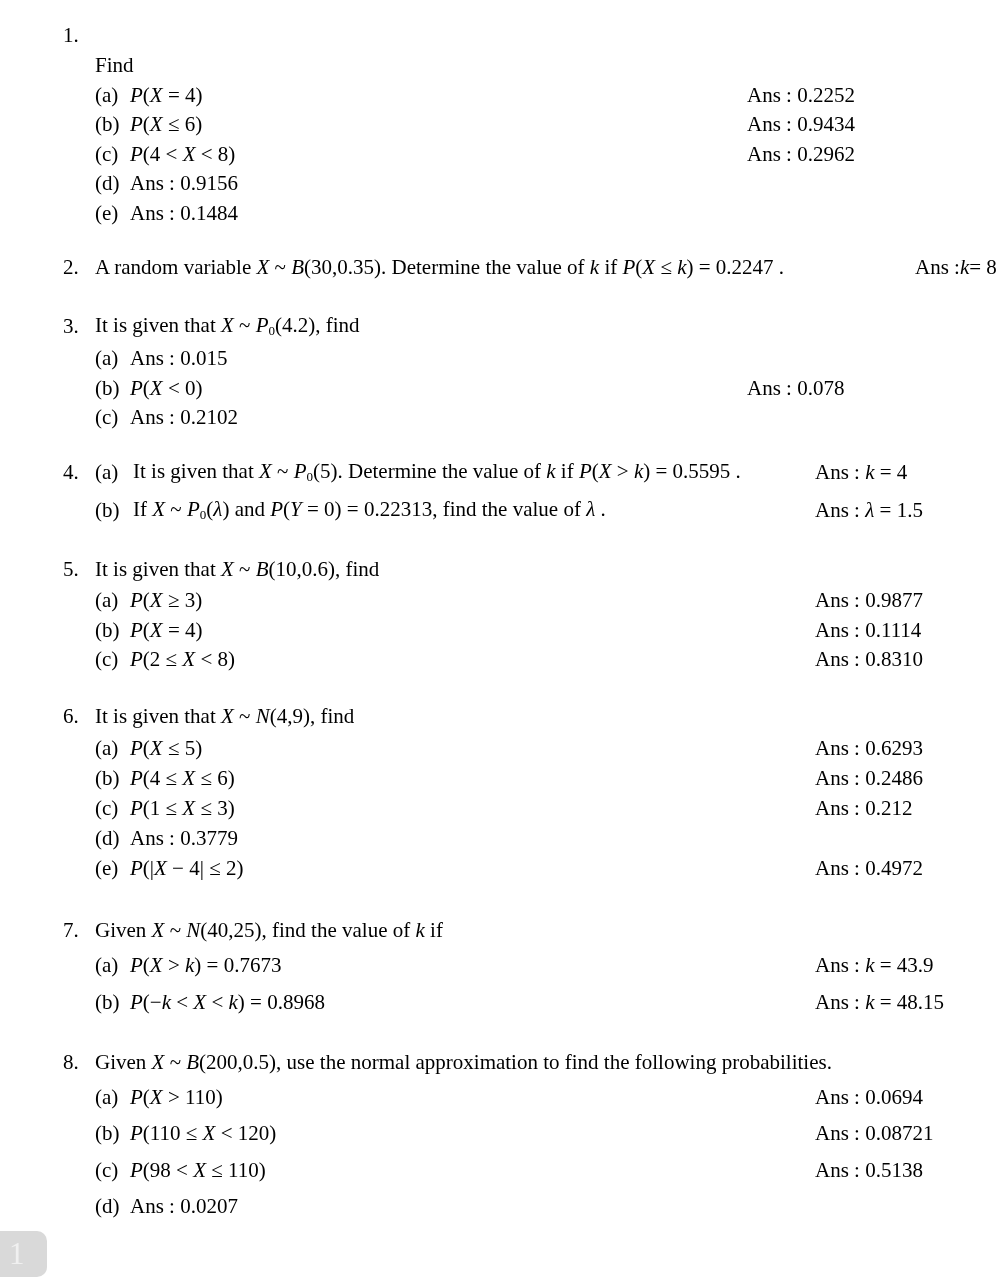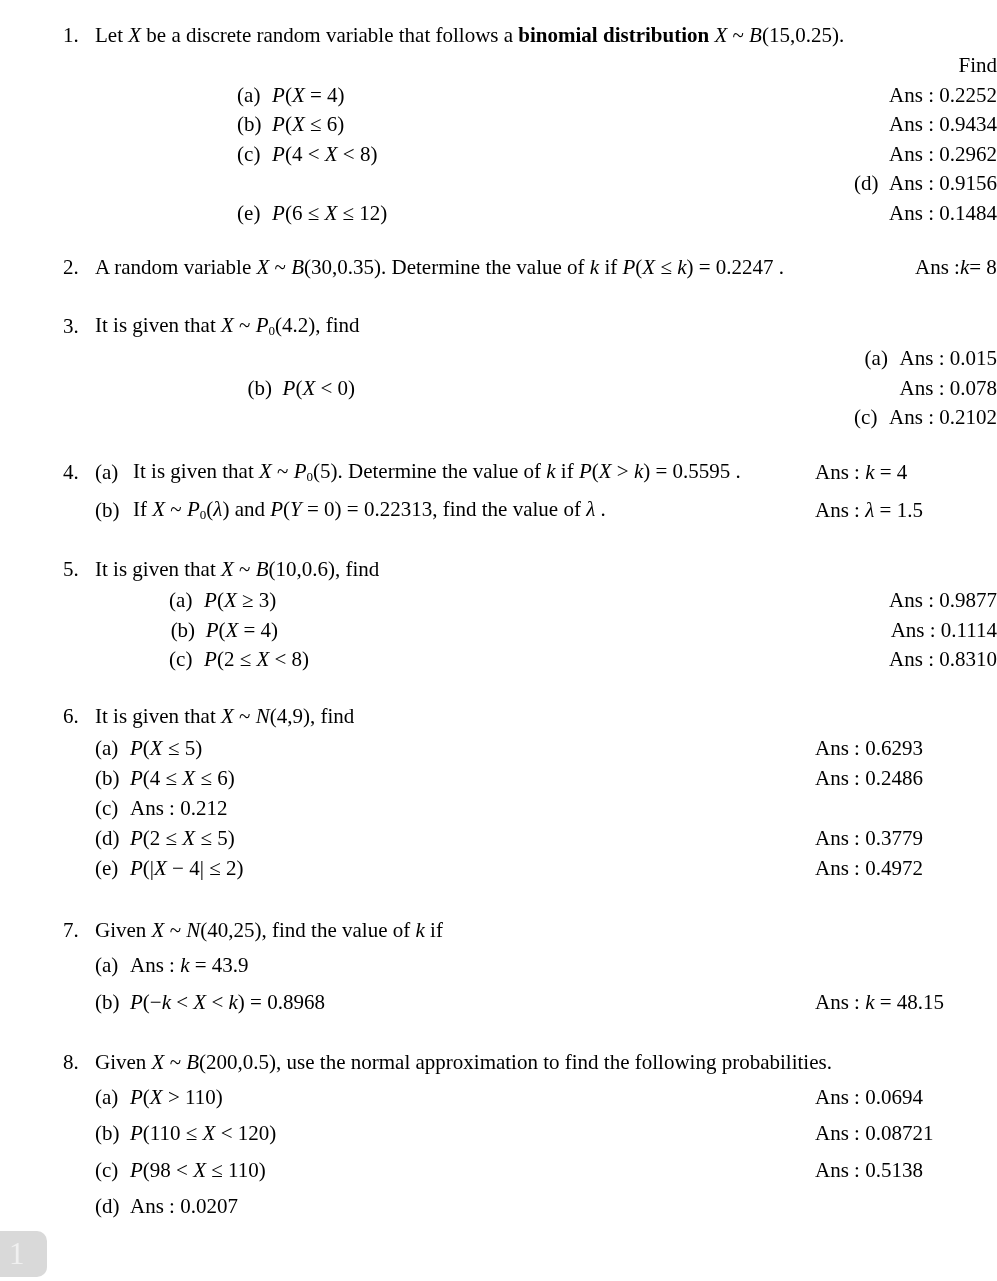--- a/index.html
+++ b/index.html
@@ -18,21 +18,21 @@
   .qnum{flex:none;width:32px;}
   .part{padding-left:32px;}
   .plabel{flex:none;width:35px;}
   .plabel-wide{flex:none;width:38px;}
   .expr{flex:none;}
   .w617{width:617px;}
   .w682{width:682px;}
   .w685{width:685px;}
   .ans{flex:none;}
   .inline-ans{position:absolute;left:852px;top:0;height:100%;display:flex;align-items:center;}
-  .h29{height:29.5px;justify-content:flex-end;}
+  .h29{height:29.5px;}
   .h30{height:30px;}
   .h31{height:31px;}
   .h33{height:33px;}
   .h36{height:36px;}
   .h365{height:36.5px;}
   .h37{height:37px;}
   .h38{height:38px;}
   .seg-i{font-style:italic;}
   .seg-b{font-weight:700;}
   .seg-s{font-size:0.62em;vertical-align:-0.22em;}
@@ -44,21 +44,20 @@
   }
 </style>
 </head>
 <body>
 
 <div class="page">
 
   <section class="q" style="top:20px">
     <div class="line h31">
       <span class="qnum">1.</span>
-      <span><span>Let </span><span class="seg-i">X</span><span> be a discrete random variable that follows a </span><span class="seg-b">binomial distribution</span><span> </span><span class="seg-i">X</span><span> ~ </span><span class="seg-i">B</span><span>(15,0.25).</span></span>
     </div>
     <div class="line h29">
       <span class="qnum"></span>
       <span>Find</span>
     </div>
     <div class="line part h29">
       <span class="plabel">(a)</span>
       <span class="expr w617"><span class="seg-i">P</span><span>(</span><span class="seg-i">X</span><span> = 4)</span></span>
       <span class="ans"><span>Ans : 0.2252</span></span>
     </div>
@@ -71,21 +70,20 @@
       <span class="plabel">(c)</span>
       <span class="expr w617"><span class="seg-i">P</span><span>(4 &lt; </span><span class="seg-i">X</span><span> &lt; 8)</span></span>
       <span class="ans"><span>Ans : 0.2962</span></span>
     </div>
     <div class="line part h29">
       <span class="plabel">(d)</span>
       <span class="ans"><span>Ans : 0.9156</span></span>
     </div>
     <div class="line part h29">
       <span class="plabel">(e)</span>
-      <span class="expr w617"><span class="seg-i">P</span><span>(6 ≤ </span><span class="seg-i">X</span><span> ≤ 12)</span></span>
       <span class="ans"><span>Ans : 0.1484</span></span>
     </div>
   </section>
 
   <section class="q" style="top:252px">
     <div class="line h30 rel">
       <span class="qnum">2.</span>
       <span><span>A random variable </span><span class="seg-i">X</span><span> ~ </span><span class="seg-i">B</span><span>(30,0.35). Determine the value of </span><span class="seg-i">k</span><span> if </span><span class="seg-i">P</span><span>(</span><span class="seg-i">X</span><span> ≤ </span><span class="seg-i">k</span><span>) = 0.2247 .</span></span>
       <span class="inline-ans">
           <span>Ans : </span>
@@ -162,41 +160,42 @@
       <span class="expr w685"><span class="seg-i">P</span><span>(</span><span class="seg-i">X</span><span> ≤ 5)</span></span>
       <span class="ans"><span>Ans : 0.6293</span></span>
     </div>
     <div class="line part h30">
       <span class="plabel">(b)</span>
       <span class="expr w685"><span class="seg-i">P</span><span>(4 ≤ </span><span class="seg-i">X</span><span> ≤ 6)</span></span>
       <span class="ans"><span>Ans : 0.2486</span></span>
     </div>
     <div class="line part h30">
       <span class="plabel">(c)</span>
+      <span class="expr w685"><span class="seg-i">P</span><span>(1 ≤ </span><span class="seg-i">X</span><span> ≤ 3)</span></span>
       <span class="ans"><span>Ans : 0.212</span></span>
     </div>
     <div class="line part h30">
       <span class="plabel">(d)</span>
-      <span class="expr w685"><span class="seg-i">P</span><span>(2 ≤ </span><span class="seg-i">X</span><span> ≤ 5)</span></span>
       <span class="ans"><span>Ans : 0.3779</span></span>
     </div>
     <div class="line part h30">
       <span class="plabel">(e)</span>
       <span class="expr w685"><span class="seg-i">P</span><span>(|</span><span class="seg-i">X</span><span> − 4| ≤ 2)</span></span>
       <span class="ans"><span>Ans : 0.4972</span></span>
     </div>
   </section>
 
   <section class="q" style="top:914px">
     <div class="line h33">
       <span class="qnum">7.</span>
       <span><span>Given </span><span class="seg-i">X</span><span> ~ </span><span class="seg-i">N</span><span>(40,25), find the value of </span><span class="seg-i">k</span><span> if</span></span>
     </div>
     <div class="line part h37">
       <span class="plabel">(a)</span>
+      <span class="expr w685"><span class="seg-i">P</span><span>(</span><span class="seg-i">X</span><span> &gt; </span><span class="seg-i">k</span><span>) = 0.7673</span></span>
       <span class="ans"><span>Ans : </span><span class="seg-i">k</span><span> = 43.9</span></span>
     </div>
     <div class="line part h37">
       <span class="plabel">(b)</span>
       <span class="expr w685"><span class="seg-i">P</span><span>(−</span><span class="seg-i">k</span><span> &lt; </span><span class="seg-i">X</span><span> &lt; </span><span class="seg-i">k</span><span>) = 0.8968</span></span>
       <span class="ans"><span>Ans : </span><span class="seg-i">k</span><span> = 48.15</span></span>
     </div>
   </section>
 
   <section class="q" style="top:1046px">

